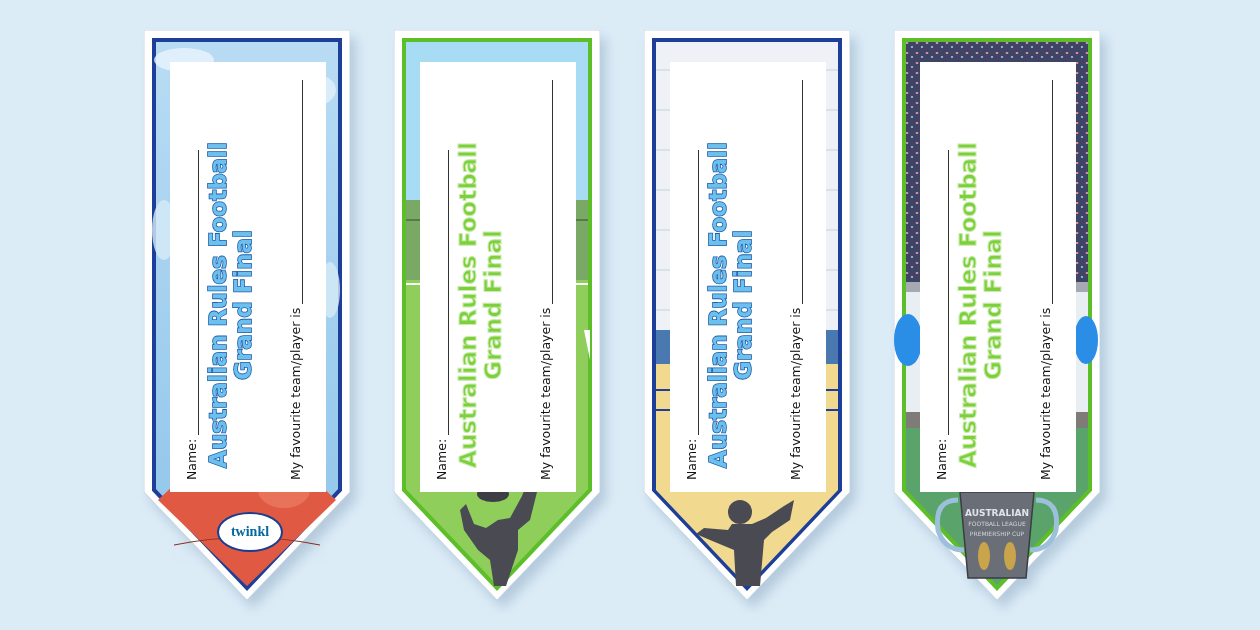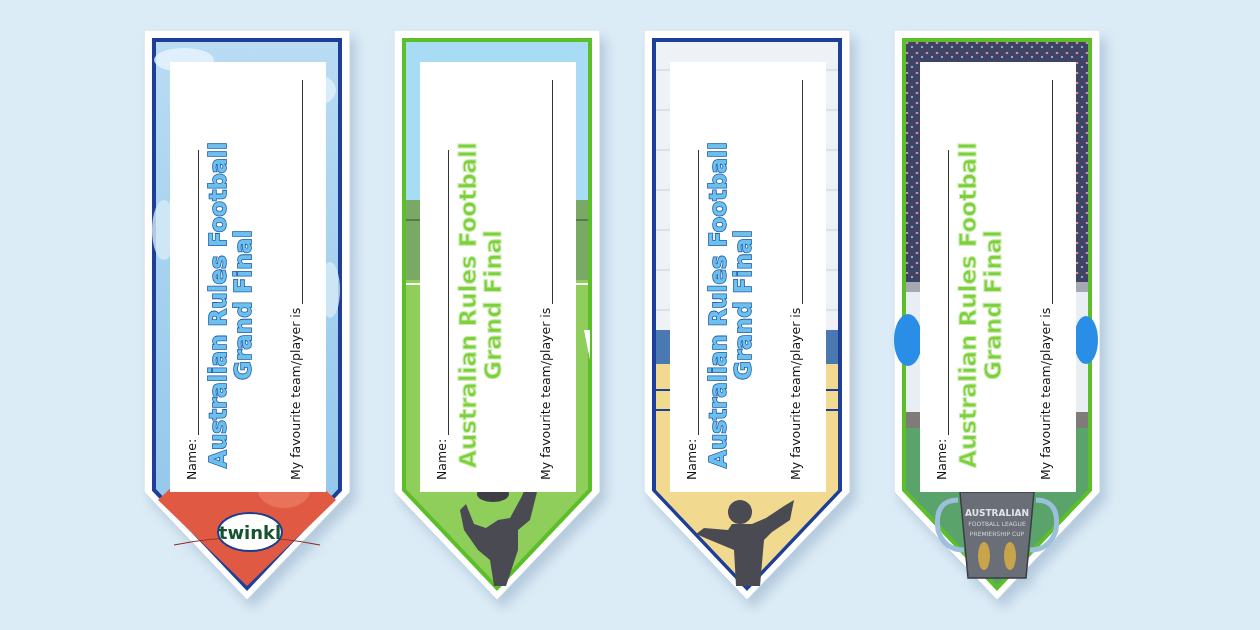--- a/index.html
+++ b/index.html
@@ -58,21 +58,21 @@
   }
   .fav-line .rule { flex: 1; border-bottom: 1px solid #333; margin-left: 4px; height: 12px; }
   .twinkl {
     position: absolute;
     left: 73px; top: 482px;
     width: 62px; height: 36px;
     border-radius: 50%;
     background: #fff;
     border: 2px solid #1b3d8f;
     display: flex; align-items: center; justify-content: center;
-    font-size: 18px; font-weight: bold; color: #14532d;
+    font-size: 14px; font-weight: bold; color: #0369a1; font-family: Liberation Serif, serif;
   }
 </style>
 </head>
 <body>
 
 <div class="bookmark" style="left:144px">
   <svg class="frame" width="206" height="570" viewBox="0 0 206 570">
     <defs>
       <linearGradient id="sky1" x1="0" y1="0" x2="0" y2="1">
         <stop offset="0" stop-color="#b9dcf3"></stop>

